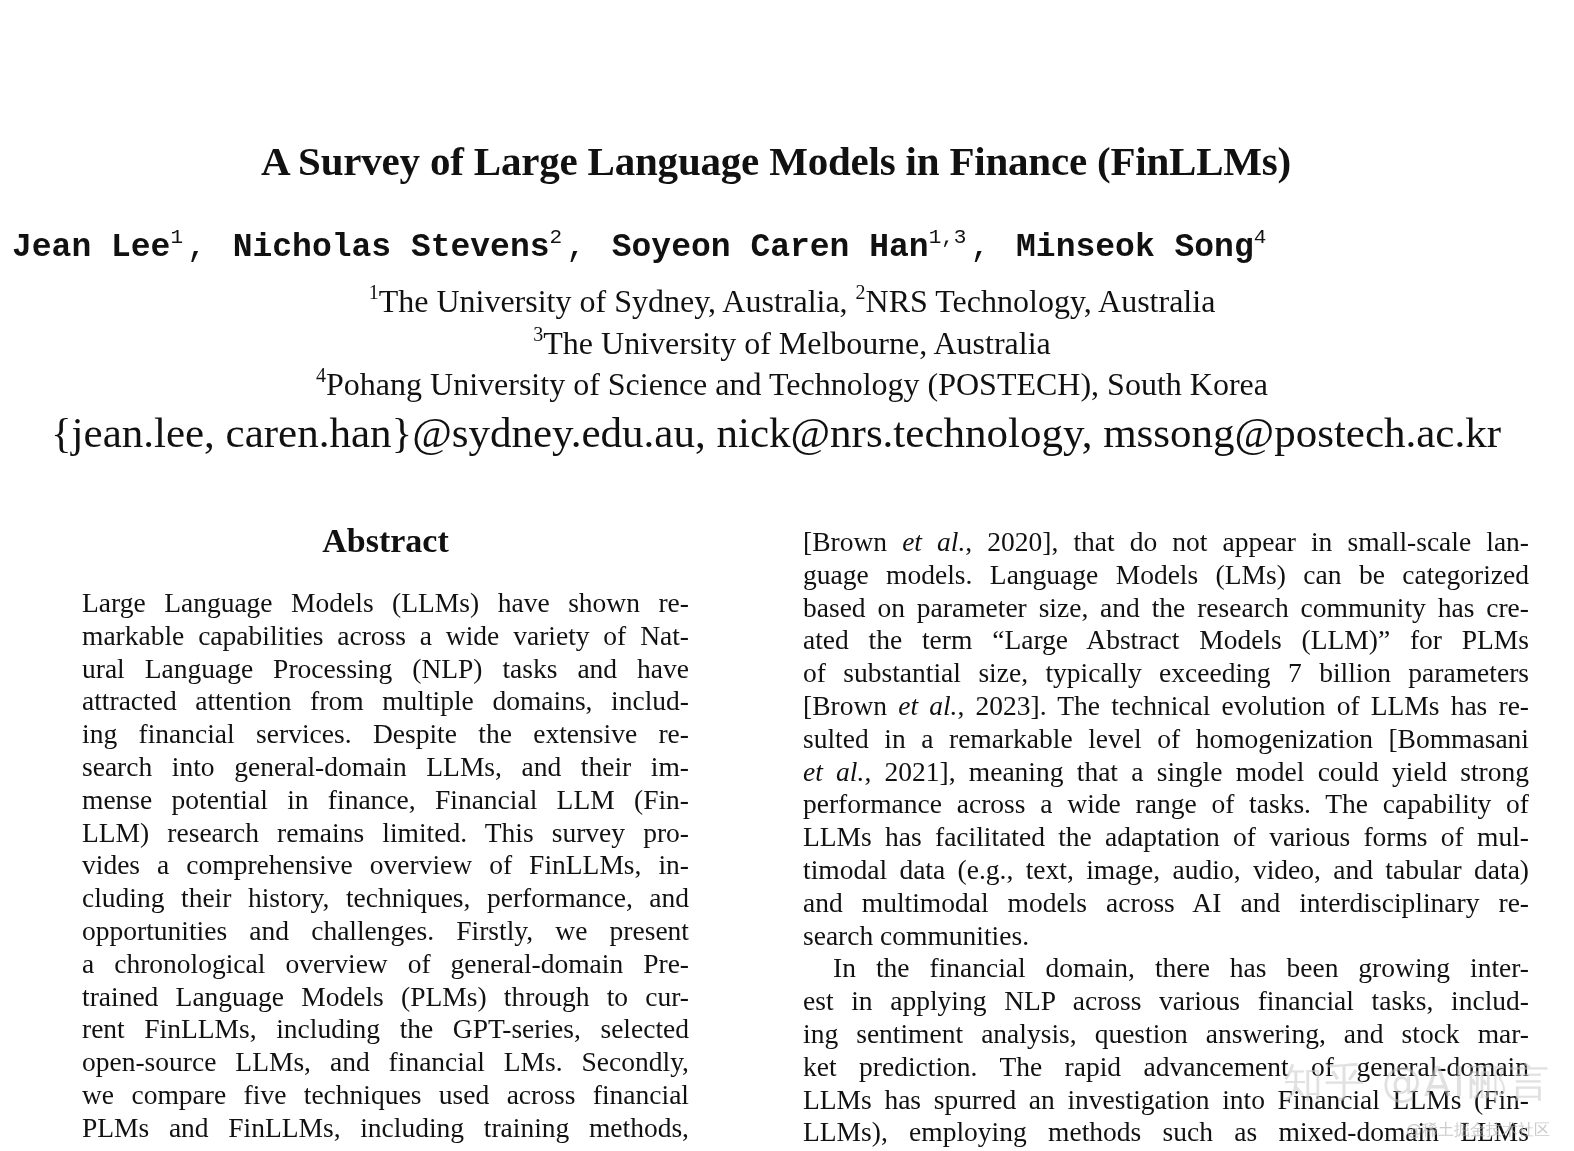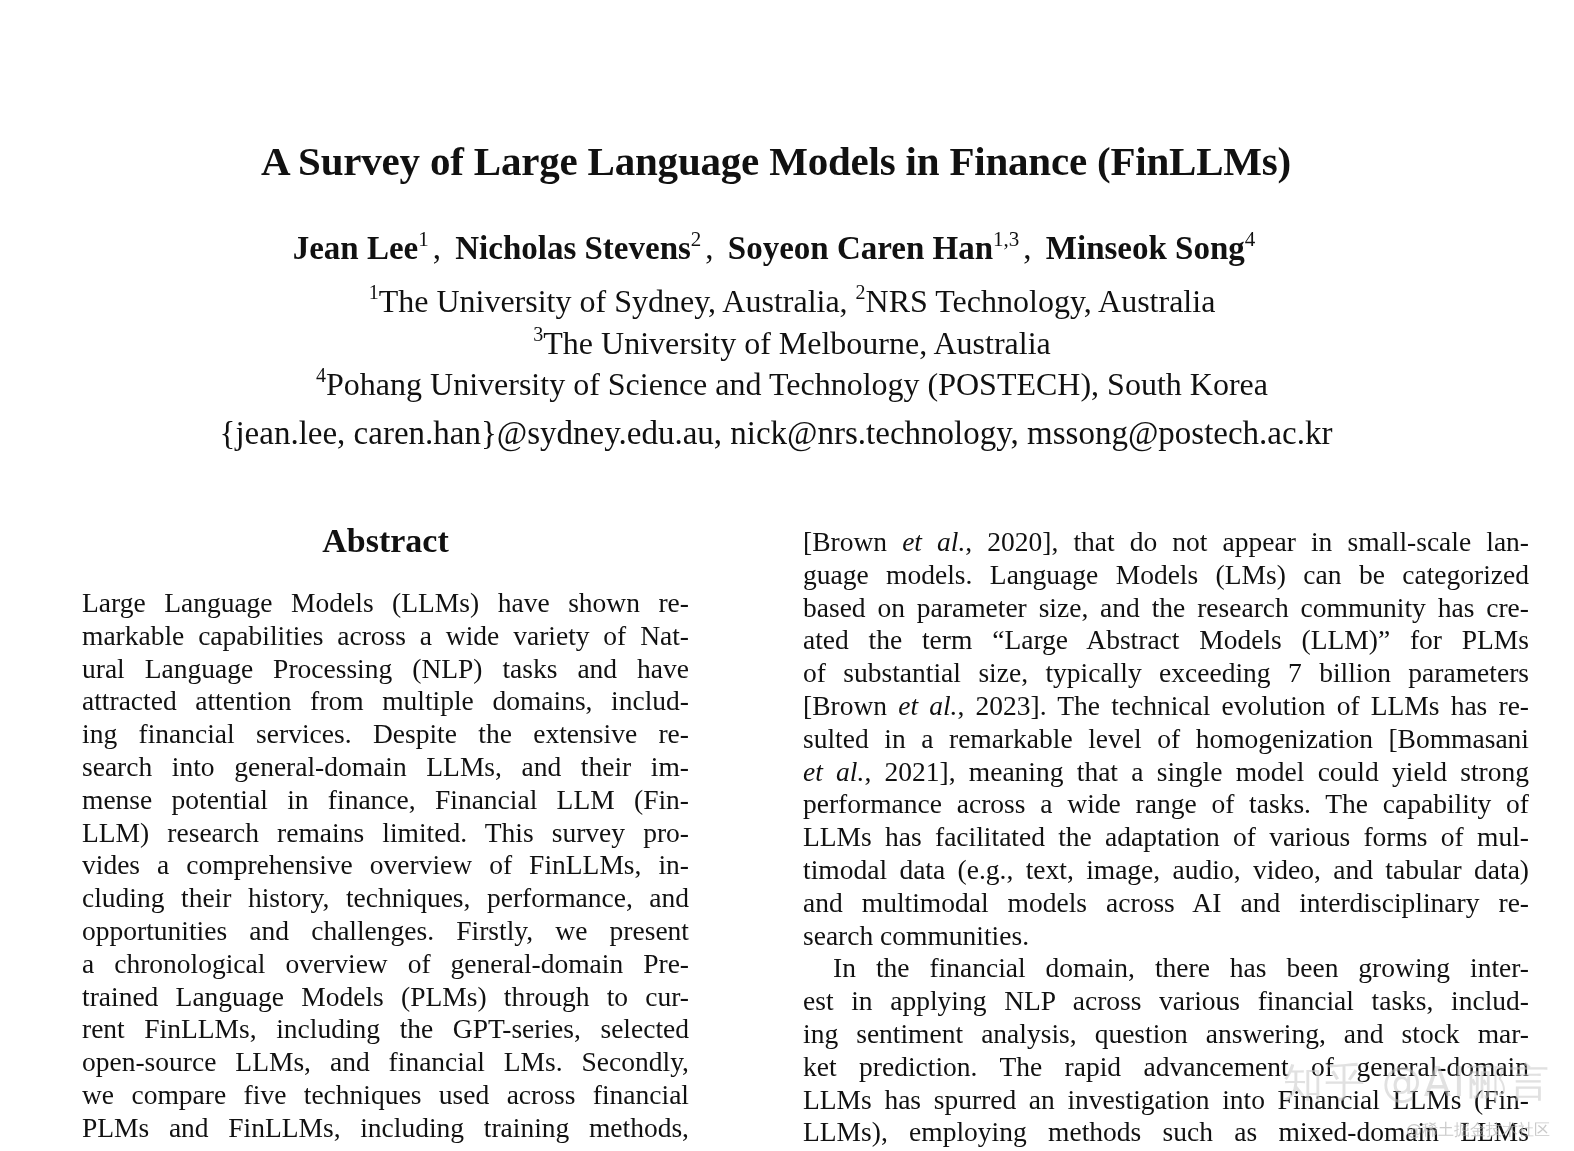--- a/index.html
+++ b/index.html
@@ -25,26 +25,26 @@
       left: 0; width: 1552px;
       top: 136px;
       text-align: center;
       font-weight: bold;
       font-size: 41px;
       line-height: 50px;
       letter-spacing: -0.2px;
     }
     .authors {
       position: absolute;
-      left: 4px; width: 1540px;
+      left: 12px; width: 1540px;
       top: 226px;
-      text-align: center;
       font-weight: bold;
       font-size: 33px;
       line-height: 44px;
+      font-family: Liberation Mono, monospace;
     }
     .authors sup {
       font-weight: normal;
       font-size: 21px;
       vertical-align: 13px;
       line-height: 0;
     }
     .authors .sep { font-weight: normal; margin: 0 6px 0 4px; }
     .affil {
       position: absolute;
@@ -59,21 +59,21 @@
       line-height: 0;
     }
     .affil-1 { top: 281px; }
     .affil-2 { top: 323px; }
     .affil-3 { top: 364px; }
     .emails {
       position: absolute;
       left: 0; width: 1552px;
       top: 412px;
       text-align: center;
-      font-size: 33px;
+      font-size: 43px;
       line-height: 42px;
     }
     .col {
       position: absolute;
       font-size: 27.5px;
       line-height: 32.8px;
       text-align: justify;
     }
     .col-left { left: 82px; width: 607px; top: 587px; }
     .col-right { left: 803px; width: 726px; top: 526px; }

